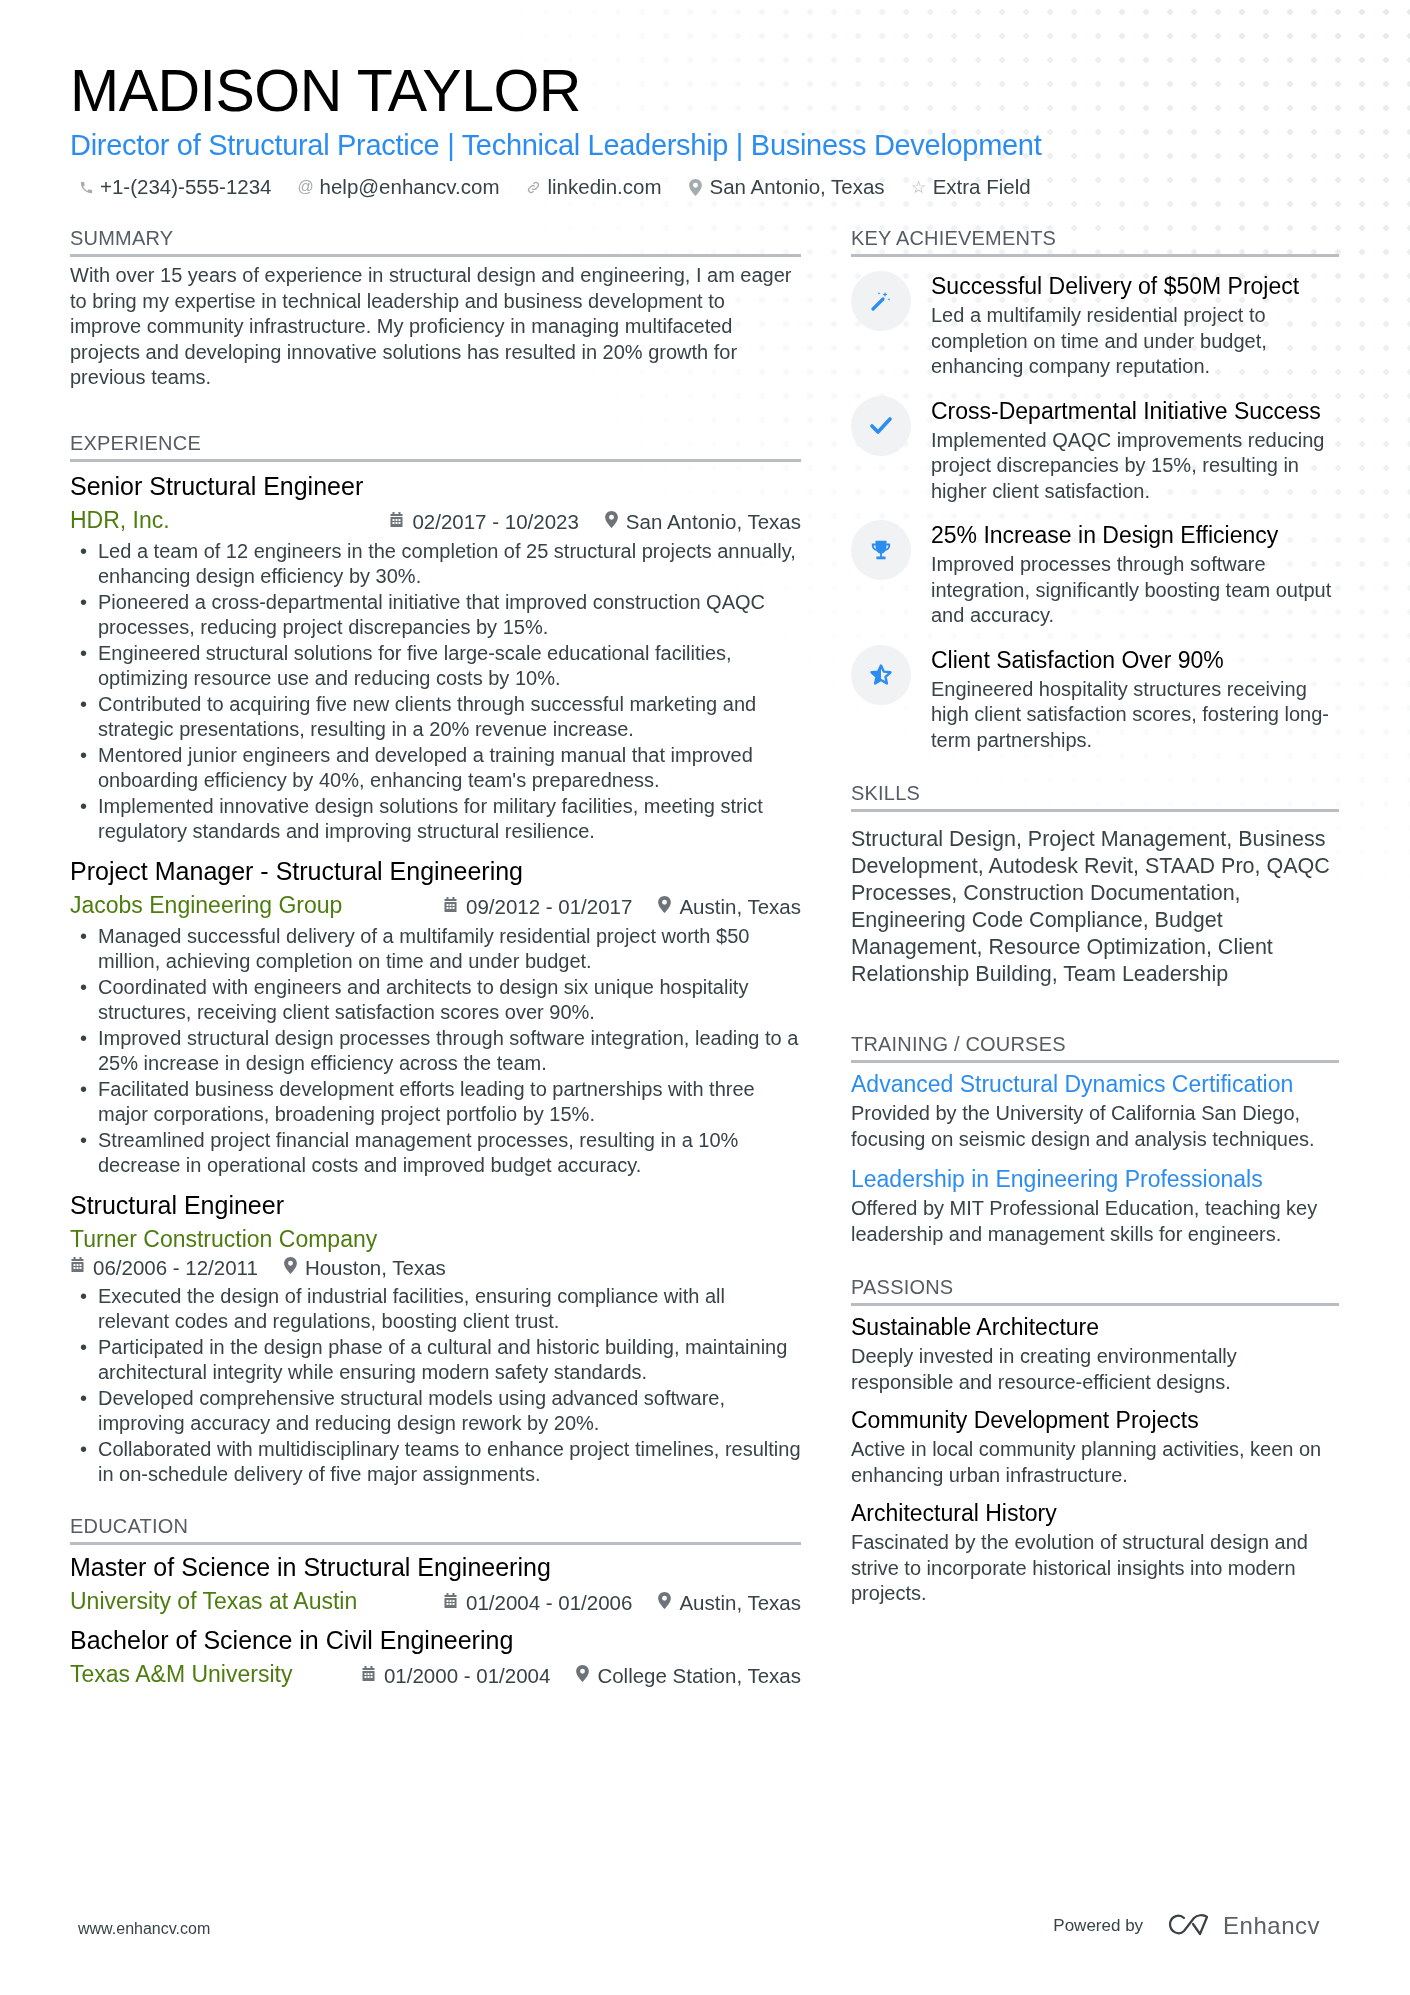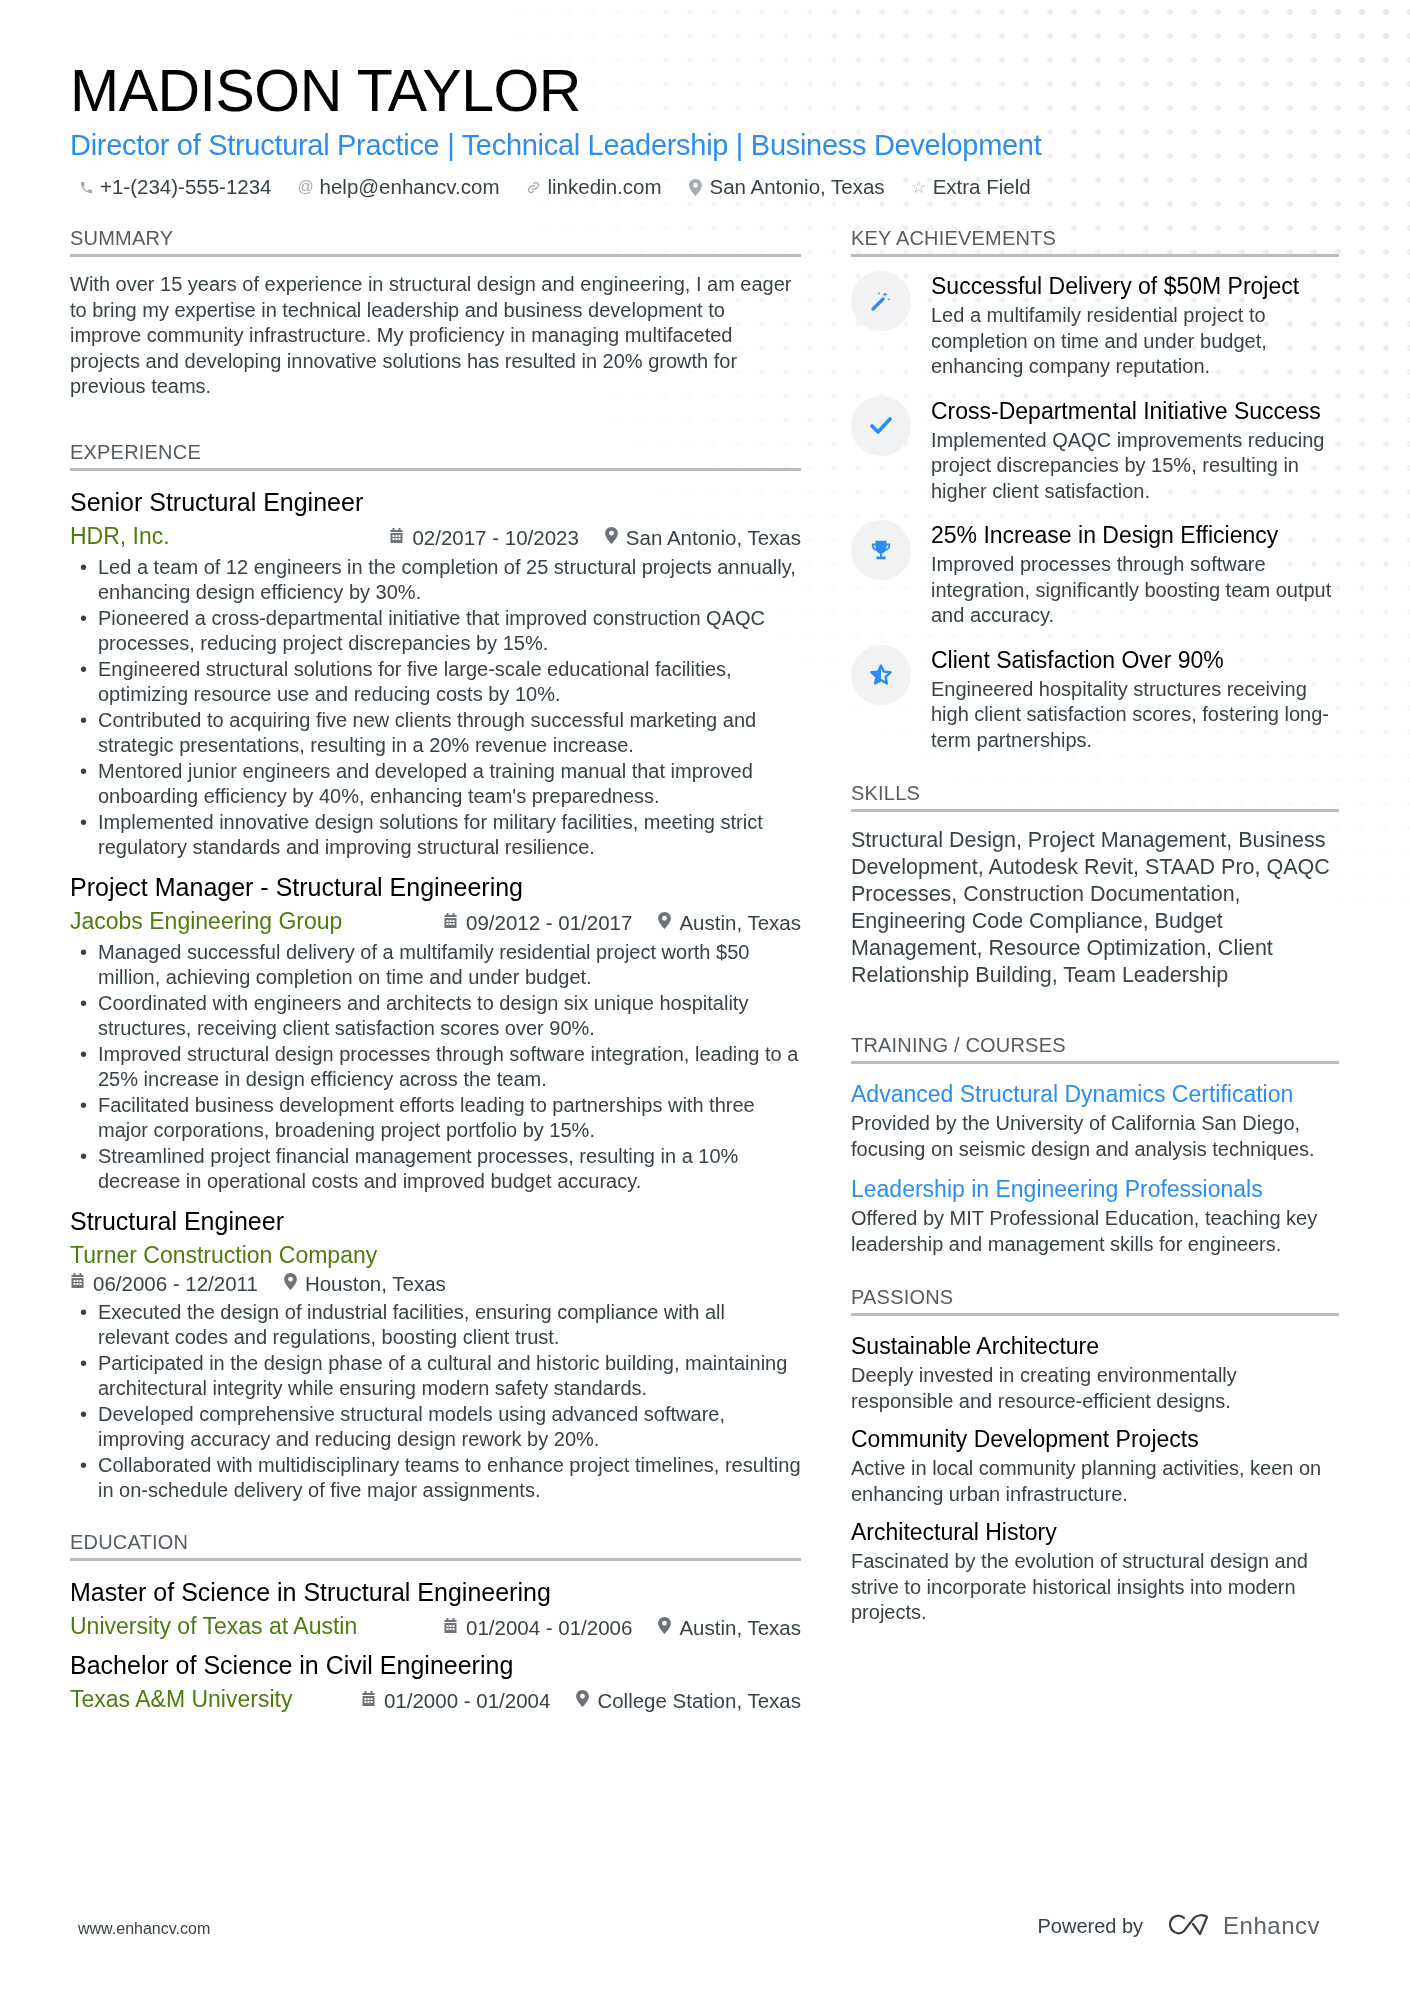--- a/index.html
+++ b/index.html
@@ -24,21 +24,21 @@
   .tagline { font-size: 29px; line-height: 36px; color: #2c8df0; margin-top: 1px; letter-spacing: -0.3px; }
   .contacts { display: flex; gap: 26px; margin-top: 12px; font-size: 20.5px; color: #384347; padding-left: 8px; }
   .contact { display: flex; align-items: center; gap: 6px; }
   .contact .ico { color: #a6abaf; font-size: 17px; display: inline-flex; width: 16px; justify-content: center; }
 
   .col-left { position: absolute; left: 70px; top: 226px; width: 731px; }
   .col-right { position: absolute; left: 851px; top: 226px; width: 488px; }
 
   .sec-title {
     font-size: 20px; line-height: 24px; color: #565d62; letter-spacing: 0.2px;
-    padding-bottom: 4px; border-bottom: 3px solid #b9bdc1; margin-bottom: 15px;
+    padding-bottom: 4px; border-bottom: 3px solid #b9bdc1; margin-bottom: 6px;
   }
   .text { font-size: 20px; line-height: 25.5px; color: #384347; }
 
   .summary { margin-bottom: 40px; }
 
   .job { margin-bottom: 10px; }
   .job-title { font-size: 25px; line-height: 32px; color: #000; margin-top: 8px; }
   .job-meta { display: flex; justify-content: space-between; align-items: baseline; margin-top: 3px; }
   .company { font-size: 23px; line-height: 30px; color: #4d7c0f; }
   .meta-right { display: flex; gap: 26px; font-size: 20.5px; color: #384347; }
@@ -67,21 +67,21 @@
   .course { margin-bottom: 12px; }
   .course-title { font-size: 23px; line-height: 30px; color: #2c8df0; margin-top: 6px; }
   .course-desc { font-size: 20px; line-height: 25.5px; color: #384347; margin-top: 2px; }
 
   .passion { margin-bottom: 10px; }
   .passion-title { font-size: 23px; line-height: 30px; color: #000; margin-top: 6px; }
   .passion-desc { font-size: 20px; line-height: 25.5px; color: #384347; margin-top: 2px; }
 
   .footer-left { position: absolute; left: 78px; top: 1920px; font-size: 16px; color: #384347; }
   .footer-right { position: absolute; right: 90px; top: 1912px; display: flex; align-items: center; gap: 24px; }
-  .powered { font-size: 20px; color: #384347; }
+  .powered { font-size: 17px; color: #384347; }
   .brand { display: flex; align-items: flex-start; gap: 10px; font-size: 24px; color: #5b6165; letter-spacing: 0.5px; }
 </style>
 </head>
 <body>
 
 <div class="dots"></div>
 
 <div class="page">
 
   <div class="header">

